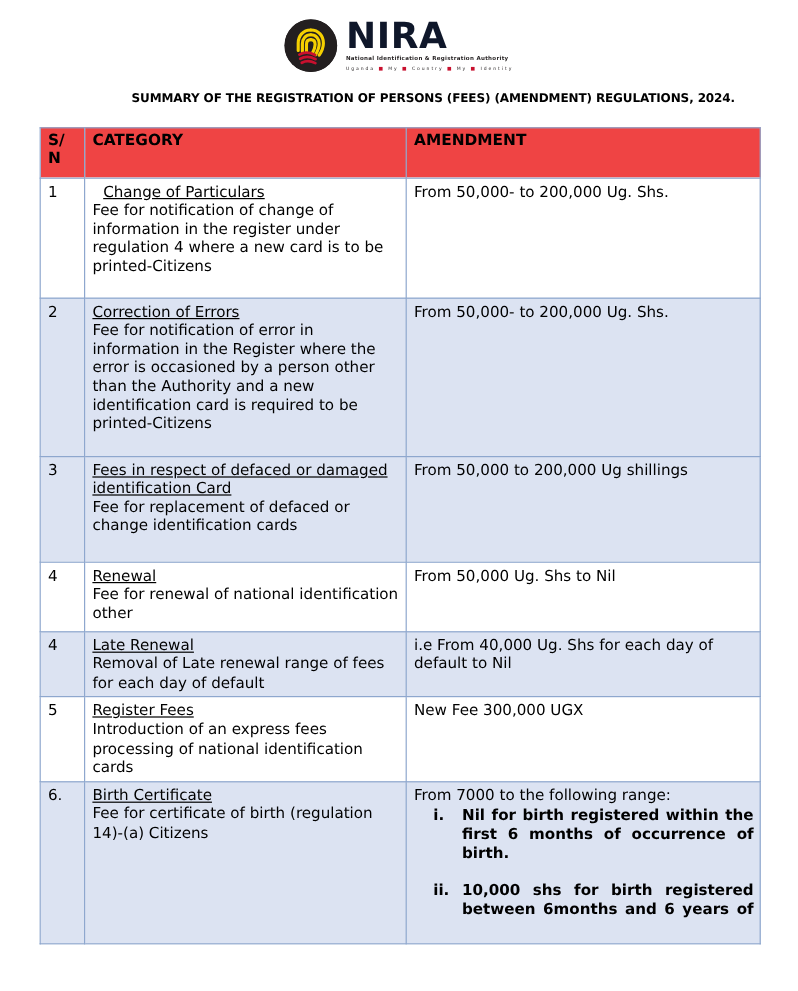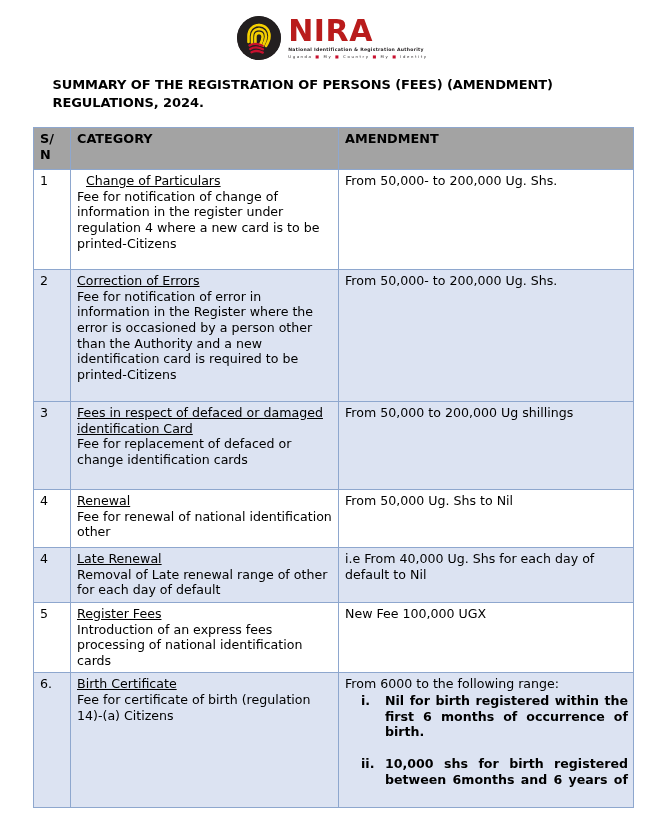--- a/index.html
+++ b/index.html
@@ -47,21 +47,21 @@
     display: flex;
     flex-direction: column;
     justify-content: center;
     line-height: 1;
   }
   .logo-nira {
     font-family: "DejaVu Sans", sans-serif;
     font-weight: bold;
     font-size: 30px;
     letter-spacing: 0.5px;
-    color: #b91c1c;
+    color: #0f172a;
     line-height: 0.95;
   }
   .logo-sub {
     font-size: 4.6px;
     font-weight: bold;
     color: #231f20;
     letter-spacing: 0.25px;
     margin-top: 2.5px;
     white-space: nowrap;
   }
@@ -72,24 +72,24 @@
     margin-top: 2px;
     white-space: nowrap;
   }
   .motto-dot {
     color: #c8102e;
     font-size: 4px;
   }
 
   
   .doc-title {
-    text-align: left;
+    text-align: right;
     font-family: "DejaVu Sans", sans-serif;
     font-weight: bold;
-    font-size: 13px;
+    font-size: 10px;
     line-height: 1.35;
     margin: 14px auto 0 auto;
     width: 560px;
     letter-spacing: -0.1px;
   }
 
   
   table.fees {
     border-collapse: collapse;
     margin: 16px 0 0 33px;
@@ -102,21 +102,21 @@
     vertical-align: top;
     padding: 3px 5px 4px 6px;
     line-height: 1.24;
     text-align: left;
   }
   col.c-sn { width: 37px; }
   col.c-cat { width: 268px; }
   col.c-amd { width: 295px; }
 
   thead th {
-    background: #a3a3a3;
+    background: #ef4444;
     font-weight: bold;
     font-size: 12.8px;
     padding-top: 4px;
     padding-bottom: 4px;
     height: 34px;
     margin-top: 36px;
   }
   th.sn-head { padding-left: 6px; }
 
   tr.shade td { background: #dce3f2; }
@@ -269,46 +269,46 @@
         </td>
         <td class="amd">
           <span>From 50,000 Ug. Shs  to </span><b>Nil</b><span></span>
         </td>
       </tr>
 
       <tr class="shade row-tall-5">
         <td class="sn">4</td>
         <td>
           <span class="cat-title">Late Renewal</span>
-          <span class="cat-body">Removal of Late renewal range of other for each day of default</span>
+          <span class="cat-body">Removal of Late renewal range of fees for each day of default</span>
         </td>
         <td class="amd">
           <span>i.e From 40,000 Ug. Shs  for each day of default to </span><b>Nil</b><span></span>
         </td>
       </tr>
 
       <tr class="plain row-tall-6">
         <td class="sn">5</td>
         <td>
           <span class="cat-title">Register Fees</span>
           <span class="cat-body">Introduction of an express fees processing of  national identification cards</span>
         </td>
         <td class="amd">
-          <span>New Fee </span><b>100,000 UGX</b><span></span>
+          <span>New Fee </span><b>300,000 UGX</b><span></span>
         </td>
       </tr>
 
       <tr class="shade">
         <td class="sn">6.</td>
         <td>
           <span class="cat-title">Birth Certificate</span>
           <span class="cat-body">Fee for certificate of birth (regulation 14)-(a)  Citizens</span>
         </td>
         <td class="amd">
-          <span class="amd-intro">From 6000 to the following range:</span>
+          <span class="amd-intro">From 7000 to the following range:</span>
           <ol class="roman">
             <li>
               <span class="rn">i.</span>
               <span class="txt">Nil for birth registered within the first 6 months of occurrence of birth.</span>
             </li>
             <li>
               <span class="rn">ii.</span>
               <span class="txt">10,000 shs for birth registered between 6months and 6 years of</span>
             </li>
           </ol>

